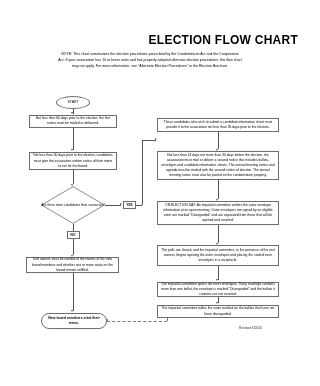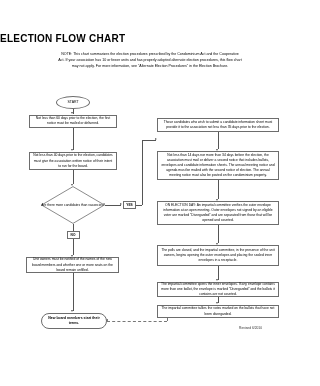--- a/index.html
+++ b/index.html
@@ -8,22 +8,22 @@
     background:#ffffff;
     font-family:"Liberation Sans", sans-serif;
     color:#000000;
     position:relative;
     overflow:hidden;
   }
   #page{position:absolute;inset:0;}
 
   .title{
     position:absolute;left:0;right:0;top:33px;
-    text-align:left;
-    font-size:10px;
+    text-align:right;
+    font-size:12px;
     font-weight:bold;
     letter-spacing:0.25px;
   }
 
   .note{
     position:absolute;
     left:58px;top:52px;width:184px;
     text-align:center;
     font-size:3.6px;
     line-height:1.62;

